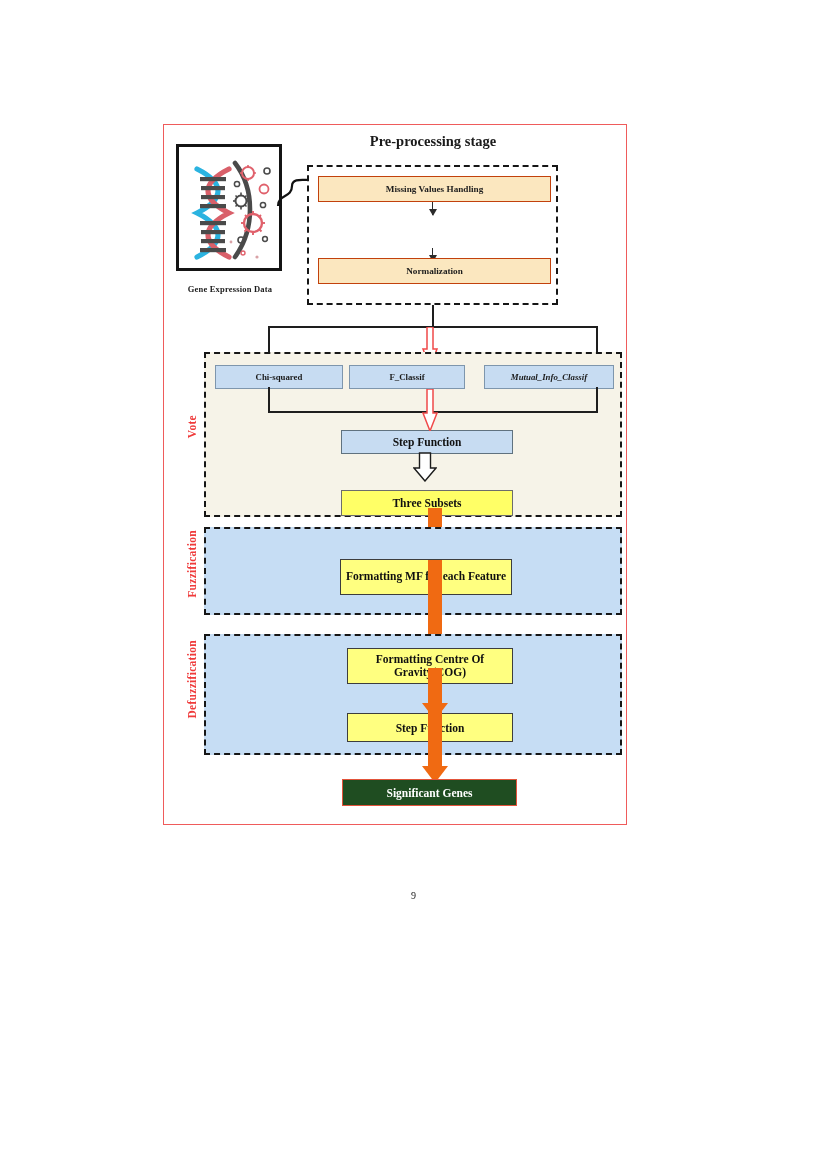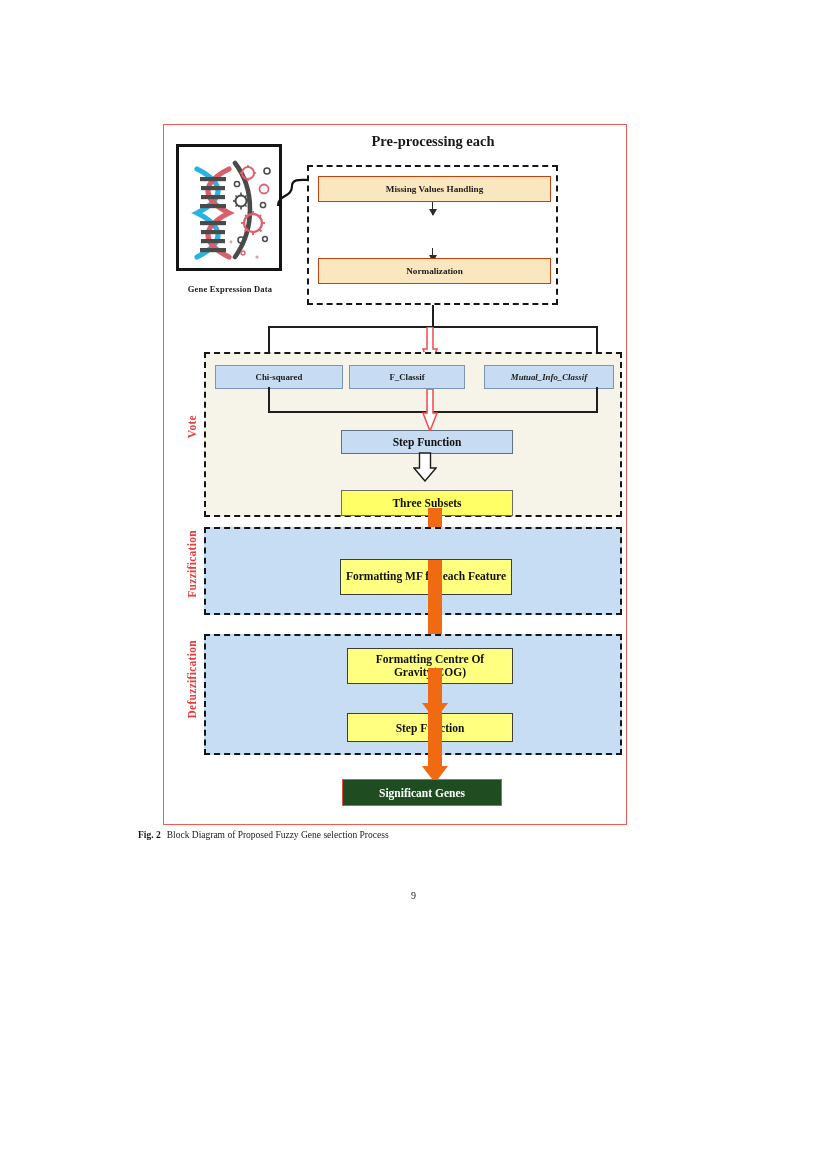--- a/index.html
+++ b/index.html
@@ -155,21 +155,21 @@
   #defuzz-step{
     position:absolute;left:141px;top:77px;width:166px;height:29px;
     background:#ffff80;border:1.5px solid #3d3d3d;box-sizing:border-box;
     display:flex;align-items:center;justify-content:center;
     font-size:11.5px;font-weight:bold;color:#101010;
     font-family:"Liberation Serif", serif;
   }
 
   
   #result-box{
-    position:absolute;left:342px;top:779px;width:160px;height:27px;
+    position:absolute;left:342px;top:779px;width:175px;height:27px;
     background:#1f4d21;border:1.5px solid #e2533a;box-sizing:border-box;
     display:flex;align-items:center;justify-content:center;
     font-size:11.5px;font-weight:bold;color:#ffffff;
     font-family:"Liberation Serif", serif;
   }
 
   
   .orange-arrow{position:absolute;}
   .orange-arrow .shaft{
     position:absolute;left:50%;margin-left:-7px;top:0;width:14px;background:#f06a12;
@@ -283,21 +283,21 @@
       <circle cx="52" cy="95" r="1.4" fill="#d9a2a6"></circle>
     </svg>
   </div>
   <div id="gene-image-caption">Gene Expression Data</div>
 
   <svg id="gene-to-preproc" viewBox="0 0 46 48">
     <path d="M2,38 C2,26 16,30 16,18 C16,10 26,12 34,12" fill="none" stroke="#121212" stroke-width="2.2"></path>
     <polygon points="34,6.5 44,12 34,17.5" fill="#121212"></polygon>
   </svg>
 
-  <div id="preproc-title">Pre-processing each</div>
+  <div id="preproc-title">Pre-processing stage</div>
 
   <div id="preproc-group">
     <div class="preproc-box" id="pp-0">Missing Values Handling</div>
     <div class="thin-arrow" id="pp-arr-0"></div>
     <div class="thin-arrow" id="pp-arr-1"></div>
     <div class="preproc-box" id="pp-2">Normalization</div>
   </div>
 
   <div id="norm-stem"></div>
 
@@ -362,19 +362,16 @@
     <div class="shaft"></div>
       <div class="head"></div>
   </div>
 
   <div id="result-box">Significant Genes</div>
 
   <div class="side-label" id="label-vote">Vote</div>
   <div class="side-label" id="label-fuzz">Fuzzification</div>
   <div class="side-label" id="label-defuzz">Defuzzification</div>
 
-  <div id="caption">
-    <span class="lead">Fig. 2</span><span>Block Diagram of Proposed Fuzzy Gene selection Process</span>
-  </div>
 
   <div id="page-number">9</div>
 
 </div>
 
 </body></html>

